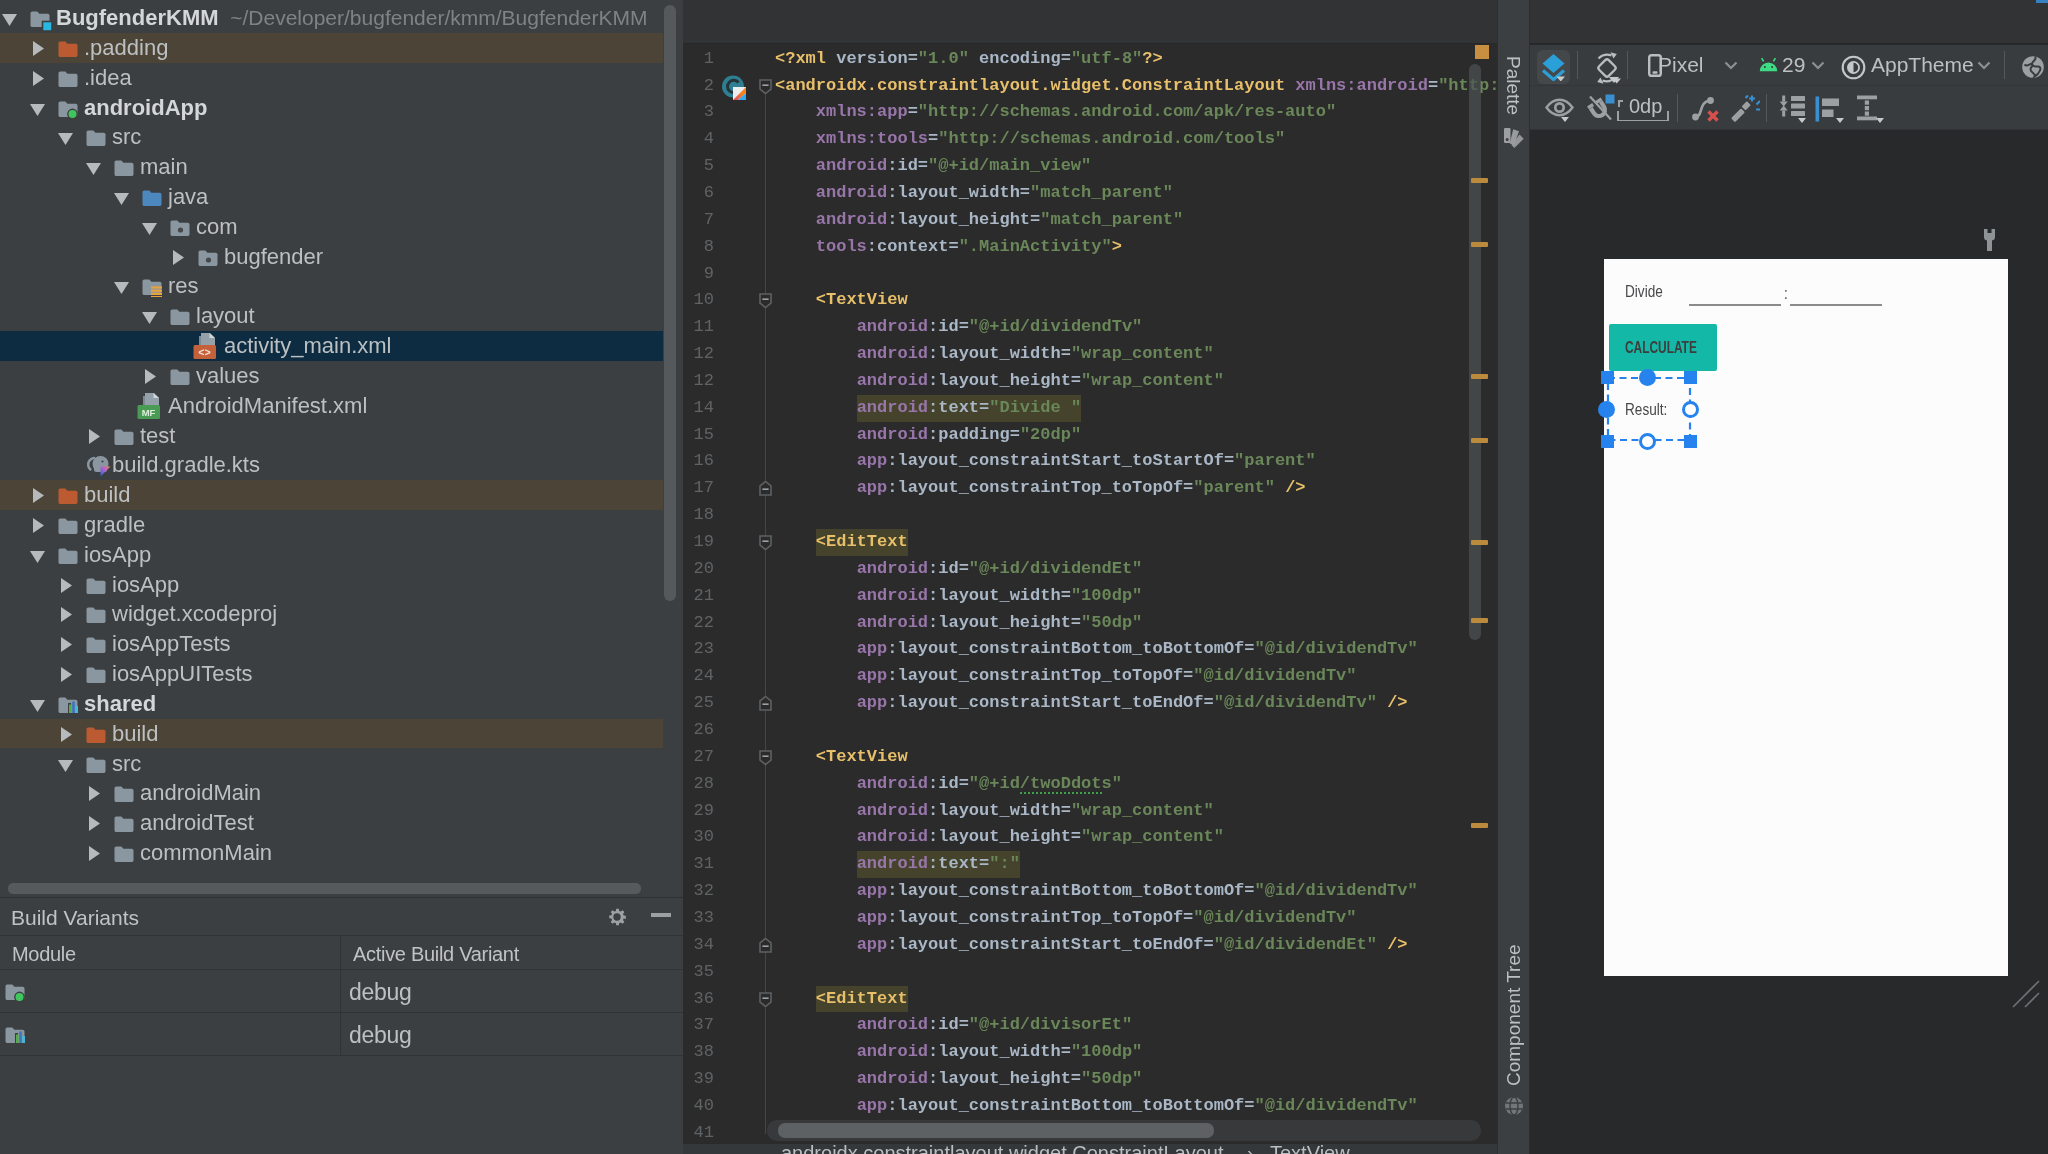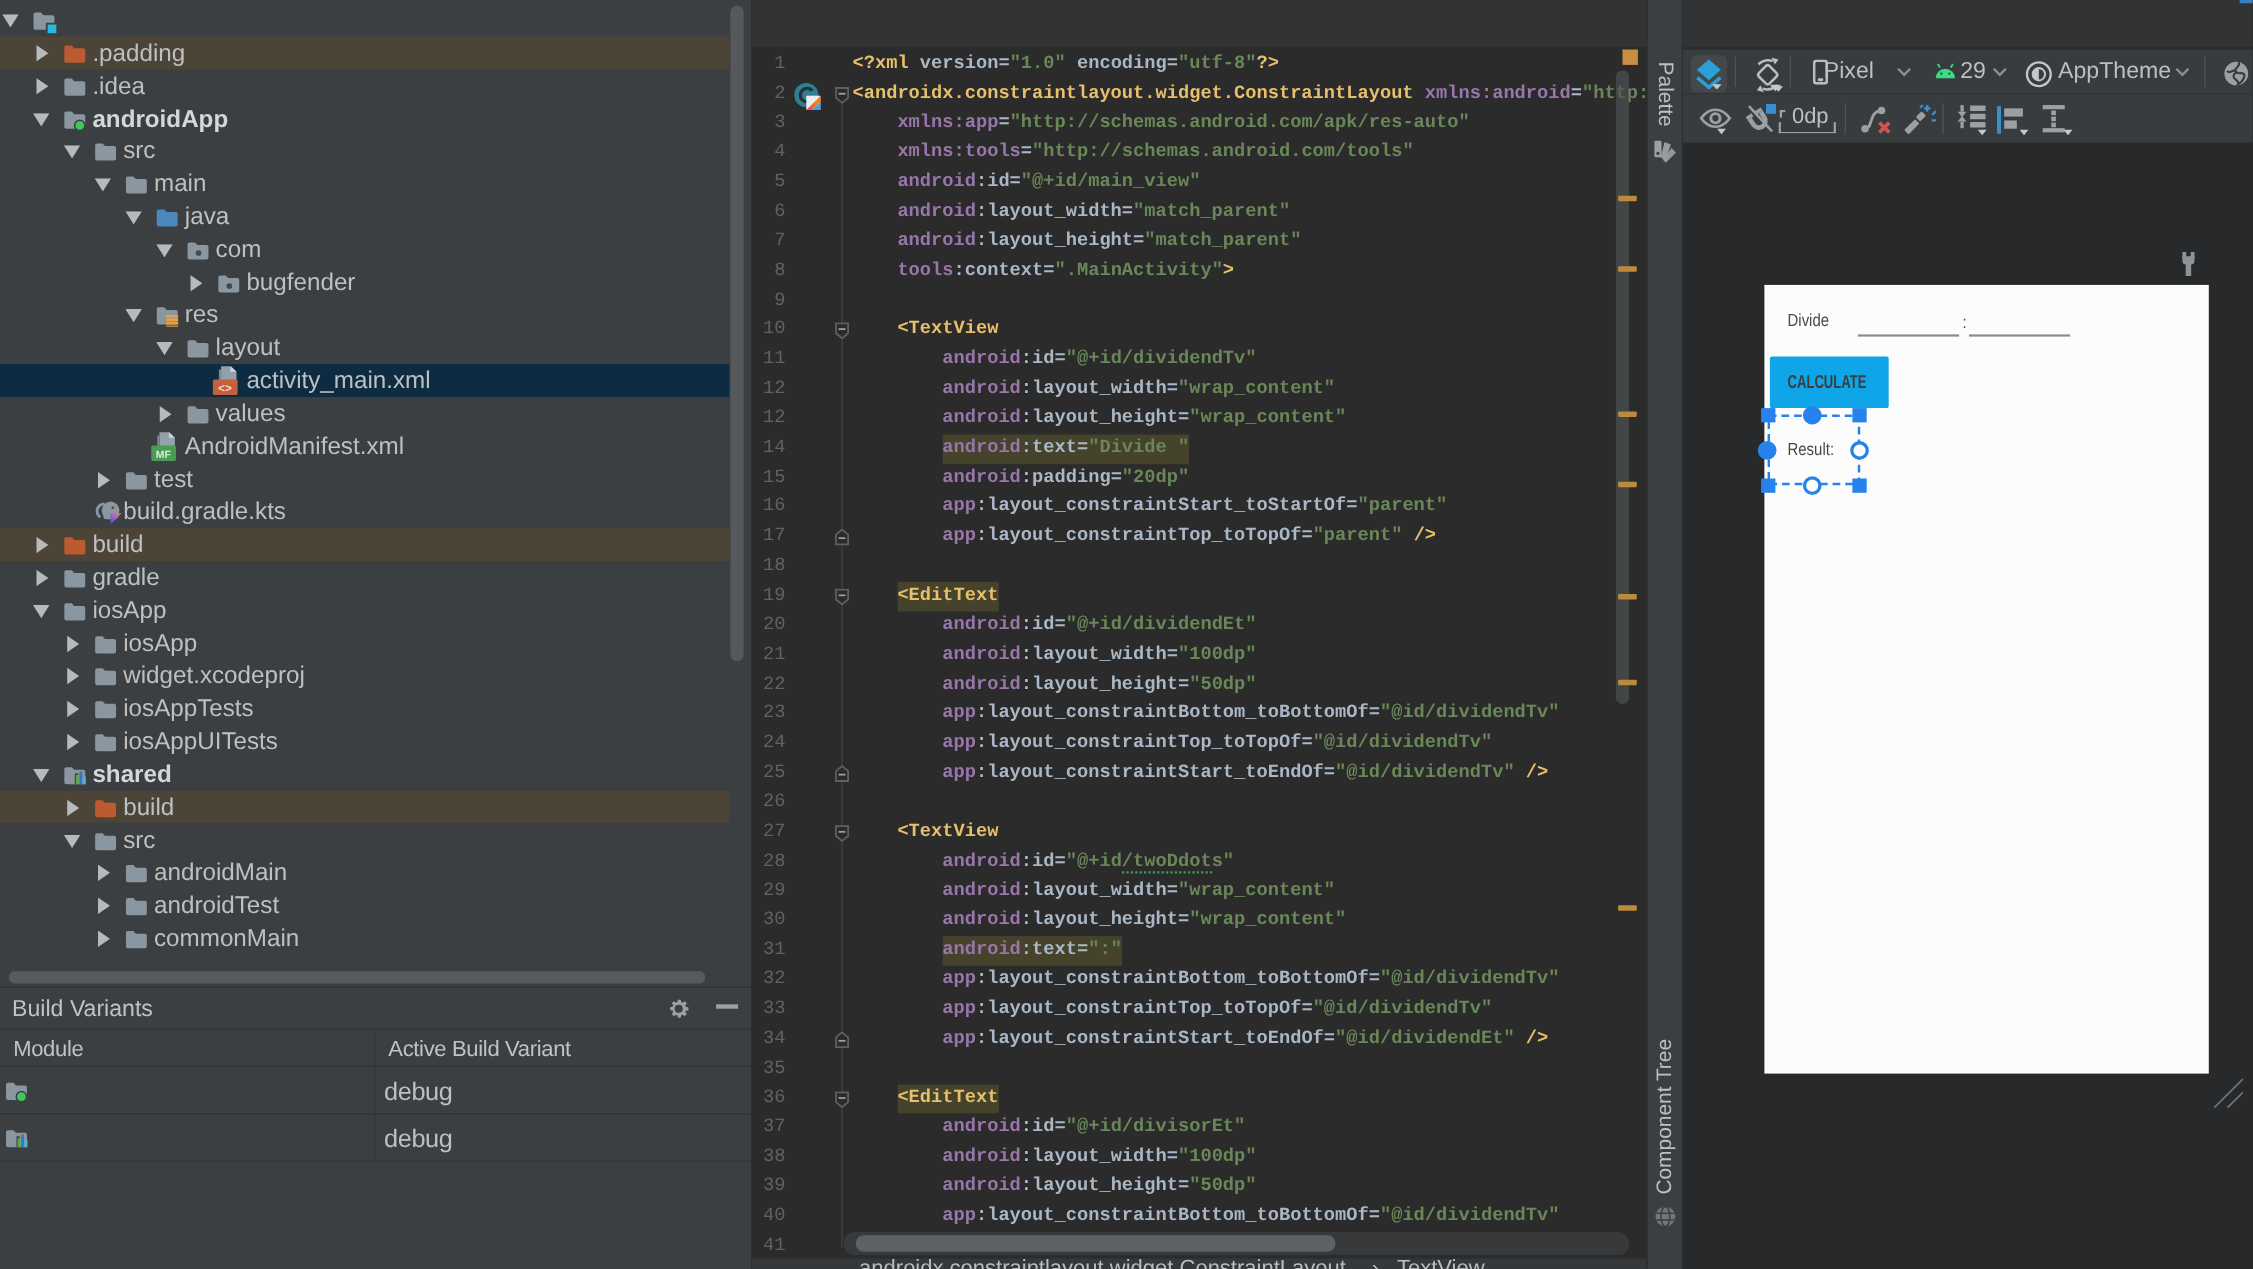--- a/index.html
+++ b/index.html
@@ -46,36 +46,37 @@
 #destop{position:absolute;left:0;top:0;width:518px;height:44px;background:#313335;border-bottom:1px solid #282828}
 #tb1{position:absolute;left:0;top:45px;width:518px;height:40px;background:#393c3e}
 #tb2{position:absolute;left:0;top:85px;width:518px;height:45px;background:#393c3e;border-top:1px solid #333537;border-bottom:1px solid #313335}
 .tsep{position:absolute;top:6px;width:1px;height:28px;background:#55585a}
 .tbtxt{position:absolute;font-size:21px;color:#bdc0c2}
 #bluebar{position:absolute;left:506px;top:0;width:12px;height:3px;background:#3780c2}
 
 #wframe{position:absolute;left:74px;top:259px;width:404px;height:717px;background:#fcfcfc}
 .dtext{position:absolute;font-size:16px;color:#48484a;transform:scale(.85,1);transform-origin:left top}
 .uline{position:absolute;height:2px;background:#8b8b8b}
-#calc{position:absolute;left:5px;top:65px;width:108px;height:47px;background:#0ea5e9;border-radius:2px}
+#calc{position:absolute;left:5px;top:65px;width:108px;height:47px;background:#14b8a6;border-radius:2px}
 #calc span{position:absolute;left:16px;top:14px;font-size:17px;font-weight:bold;color:#3d3d3d;transform:scale(.7,1);transform-origin:left top}
 .bsq{position:absolute;width:13px;height:13px;background:#2683ee}
 .bcir{position:absolute;width:17px;height:17px;border-radius:50%;background:#2683ee}
 .bcirh{position:absolute;width:17px;height:17px;border-radius:50%;background:#fff;border:3px solid #2683ee}
 </style></head><body>
 <div id="root">
 
 <div id="proj">
 <div class="ar" style="left:2px;top:12.0px"><svg width="15" height="12" viewBox="0 0 15 12">
           <path fill="#b7babc" d="M0 0h15L7.5 12z"></path>
         </svg></div>
       <div class="ti" style="left:29px;top:9.0px"><svg width="24" height="24" viewBox="0 0 24 24">
           <path fill="#8a97a1" d="M1.5 4.2c0-1 .8-1.8 1.8-1.8h5l2.1 2.4h8.3c1 0 1.8.8 1.8 1.8v9.6c0 1-.8 1.8-1.8 1.8H3.3c-1 0-1.8-.8-1.8-1.8z"></path>
           <rect x="13.5" y="12.5" width="9.5" height="9.5" fill="#27b9e0" stroke="#3c3f41" stroke-width="1.6"></rect>
         </svg></div>
+      <div class="tl b" style="left:56px;top:3.0px">BugfenderKMM<span class="pth">  ~/Developer/bugfender/kmm/BugfenderKMM</span></div>
       <div class="trow brown" style="top:32.8px"></div>
       <div class="ar" style="left:33px;top:40.8px"><svg width="11" height="15" viewBox="0 0 11 15">
           <path fill="#b7babc" d="M0 0l11 7.5L0 15z"></path>
         </svg></div>
       <div class="ti" style="left:57px;top:38.8px"><svg width="24" height="24" viewBox="0 0 24 24">
           <path fill="#bc5b32" d="M1.5 4.2c0-1 .8-1.8 1.8-1.8h5l2.1 2.4h8.3c1 0 1.8.8 1.8 1.8v9.6c0 1-.8 1.8-1.8 1.8H3.3c-1 0-1.8-.8-1.8-1.8z"></path>
         </svg></div>
       <div class="tl" style="left:84px;top:32.8px">.padding</div>
       <div class="ar" style="left:33px;top:70.6px"><svg width="11" height="15" viewBox="0 0 11 15">
           <path fill="#b7babc" d="M0 0l11 7.5L0 15z"></path>

